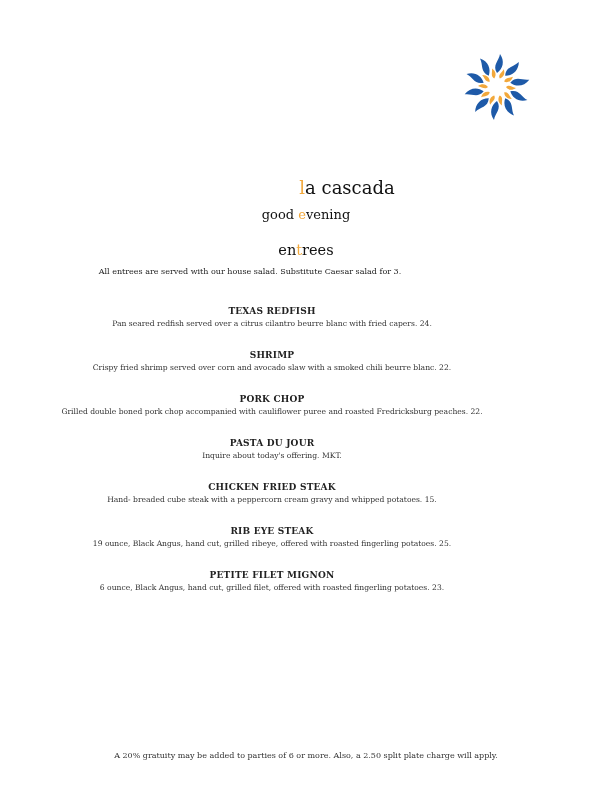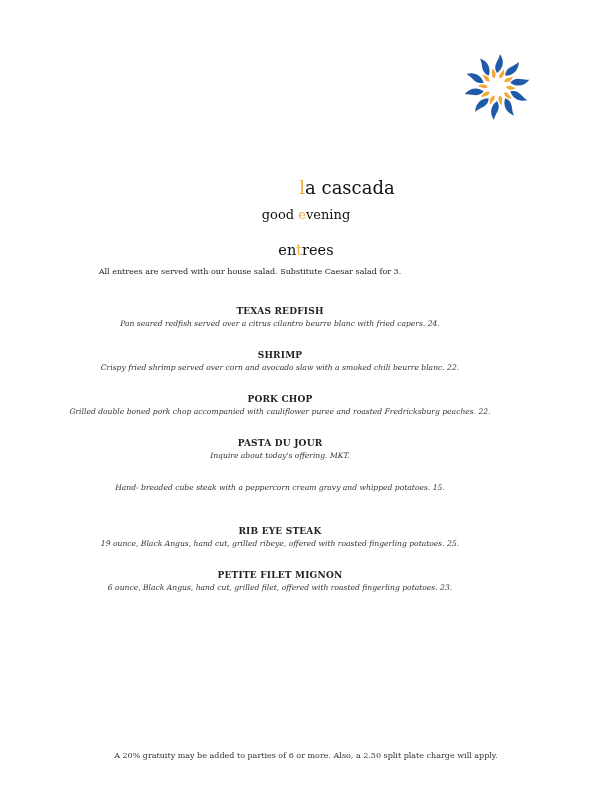--- a/index.html
+++ b/index.html
@@ -5,24 +5,24 @@
   html, body { margin:0; padding:0; background:#fff; }
   body { width:612px; height:792px; position:relative; overflow:hidden;
          font-family:"DejaVu Serif","Liberation Serif",serif; color:#222; }
   .logo { position:absolute; left:462px; top:52px; width:70px; height:70px; }
   .title { position:absolute; left:0; width:612px; text-align:center; color:#111; }
   .t1 { top:177px; font-size:18px;padding-left:41px; }
   .t2 { top:207px; font-size:13px; }
   .t3 { top:242px; font-size:14.5px; }
   .accent { color:#f2a83b; }
   .intro { position:absolute; top:267px; left:0; width:500px; text-align:center; font-size:8px; }
-  .menu { position:absolute; left:16px; width:528px; top:305px; }
+  .menu { position:absolute; left:8px; width:528px; top:305px; }
   .item { text-align:center; margin-bottom:0; height:44px; }
   .name { font-family:"DejaVu Serif",serif; font-weight:bold; font-size:9px; letter-spacing:0.2px; line-height:12px; }
-  .desc { font-size:7.6px; line-height:14px; color:#333;font-style:italic; }
+  .desc { font-size:7.6px; line-height:14px; color:#333; }
   .footer { position:absolute; top:712px; left:0; width:612px; text-align:center; font-size:8px; color:#333;margin-top:39px; }
 </style>
 </head>
 <body>
 
 <svg class="logo" viewBox="-35 -35 70 70">
   <g id="petals">
       <path d="M0,-14 C6,-18 8,-26 3,-33 C2,-26 -5,-22 0,-14 Z" fill="#1e5aa8" transform="rotate(0)"></path>
       <path d="M0,-9 C3,-11 4,-15 1,-19 C0,-15 -3,-12 0,-9 Z" fill="#f2a83b" transform="rotate(18)"></path>
       <path d="M0,-14 C6,-18 8,-26 3,-33 C2,-26 -5,-22 0,-14 Z" fill="#1e5aa8" transform="rotate(36)"></path>
@@ -63,20 +63,21 @@
     </div>
   <div class="item">
       <div class="name">PORK CHOP</div>
       <div class="desc">Grilled double boned pork chop accompanied with cauliflower puree and roasted Fredricksburg peaches. 22.</div>
     </div>
   <div class="item">
       <div class="name">PASTA DU JOUR</div>
       <div class="desc">Inquire about today's offering. MKT.</div>
     </div>
   <div class="item">
+      <div class="name">CHICKEN FRIED STEAK</div>
       <div class="desc">Hand- breaded cube steak with a peppercorn cream gravy and whipped potatoes. 15.</div>
     </div>
   <div class="item">
       <div class="name">RIB EYE STEAK</div>
       <div class="desc">19 ounce, Black Angus, hand cut, grilled ribeye, offered with roasted fingerling potatoes. 25.</div>
     </div>
   <div class="item">
       <div class="name">PETITE FILET MIGNON</div>
       <div class="desc">6 ounce, Black Angus, hand cut, grilled filet, offered with roasted fingerling potatoes. 23.</div>
     </div>

